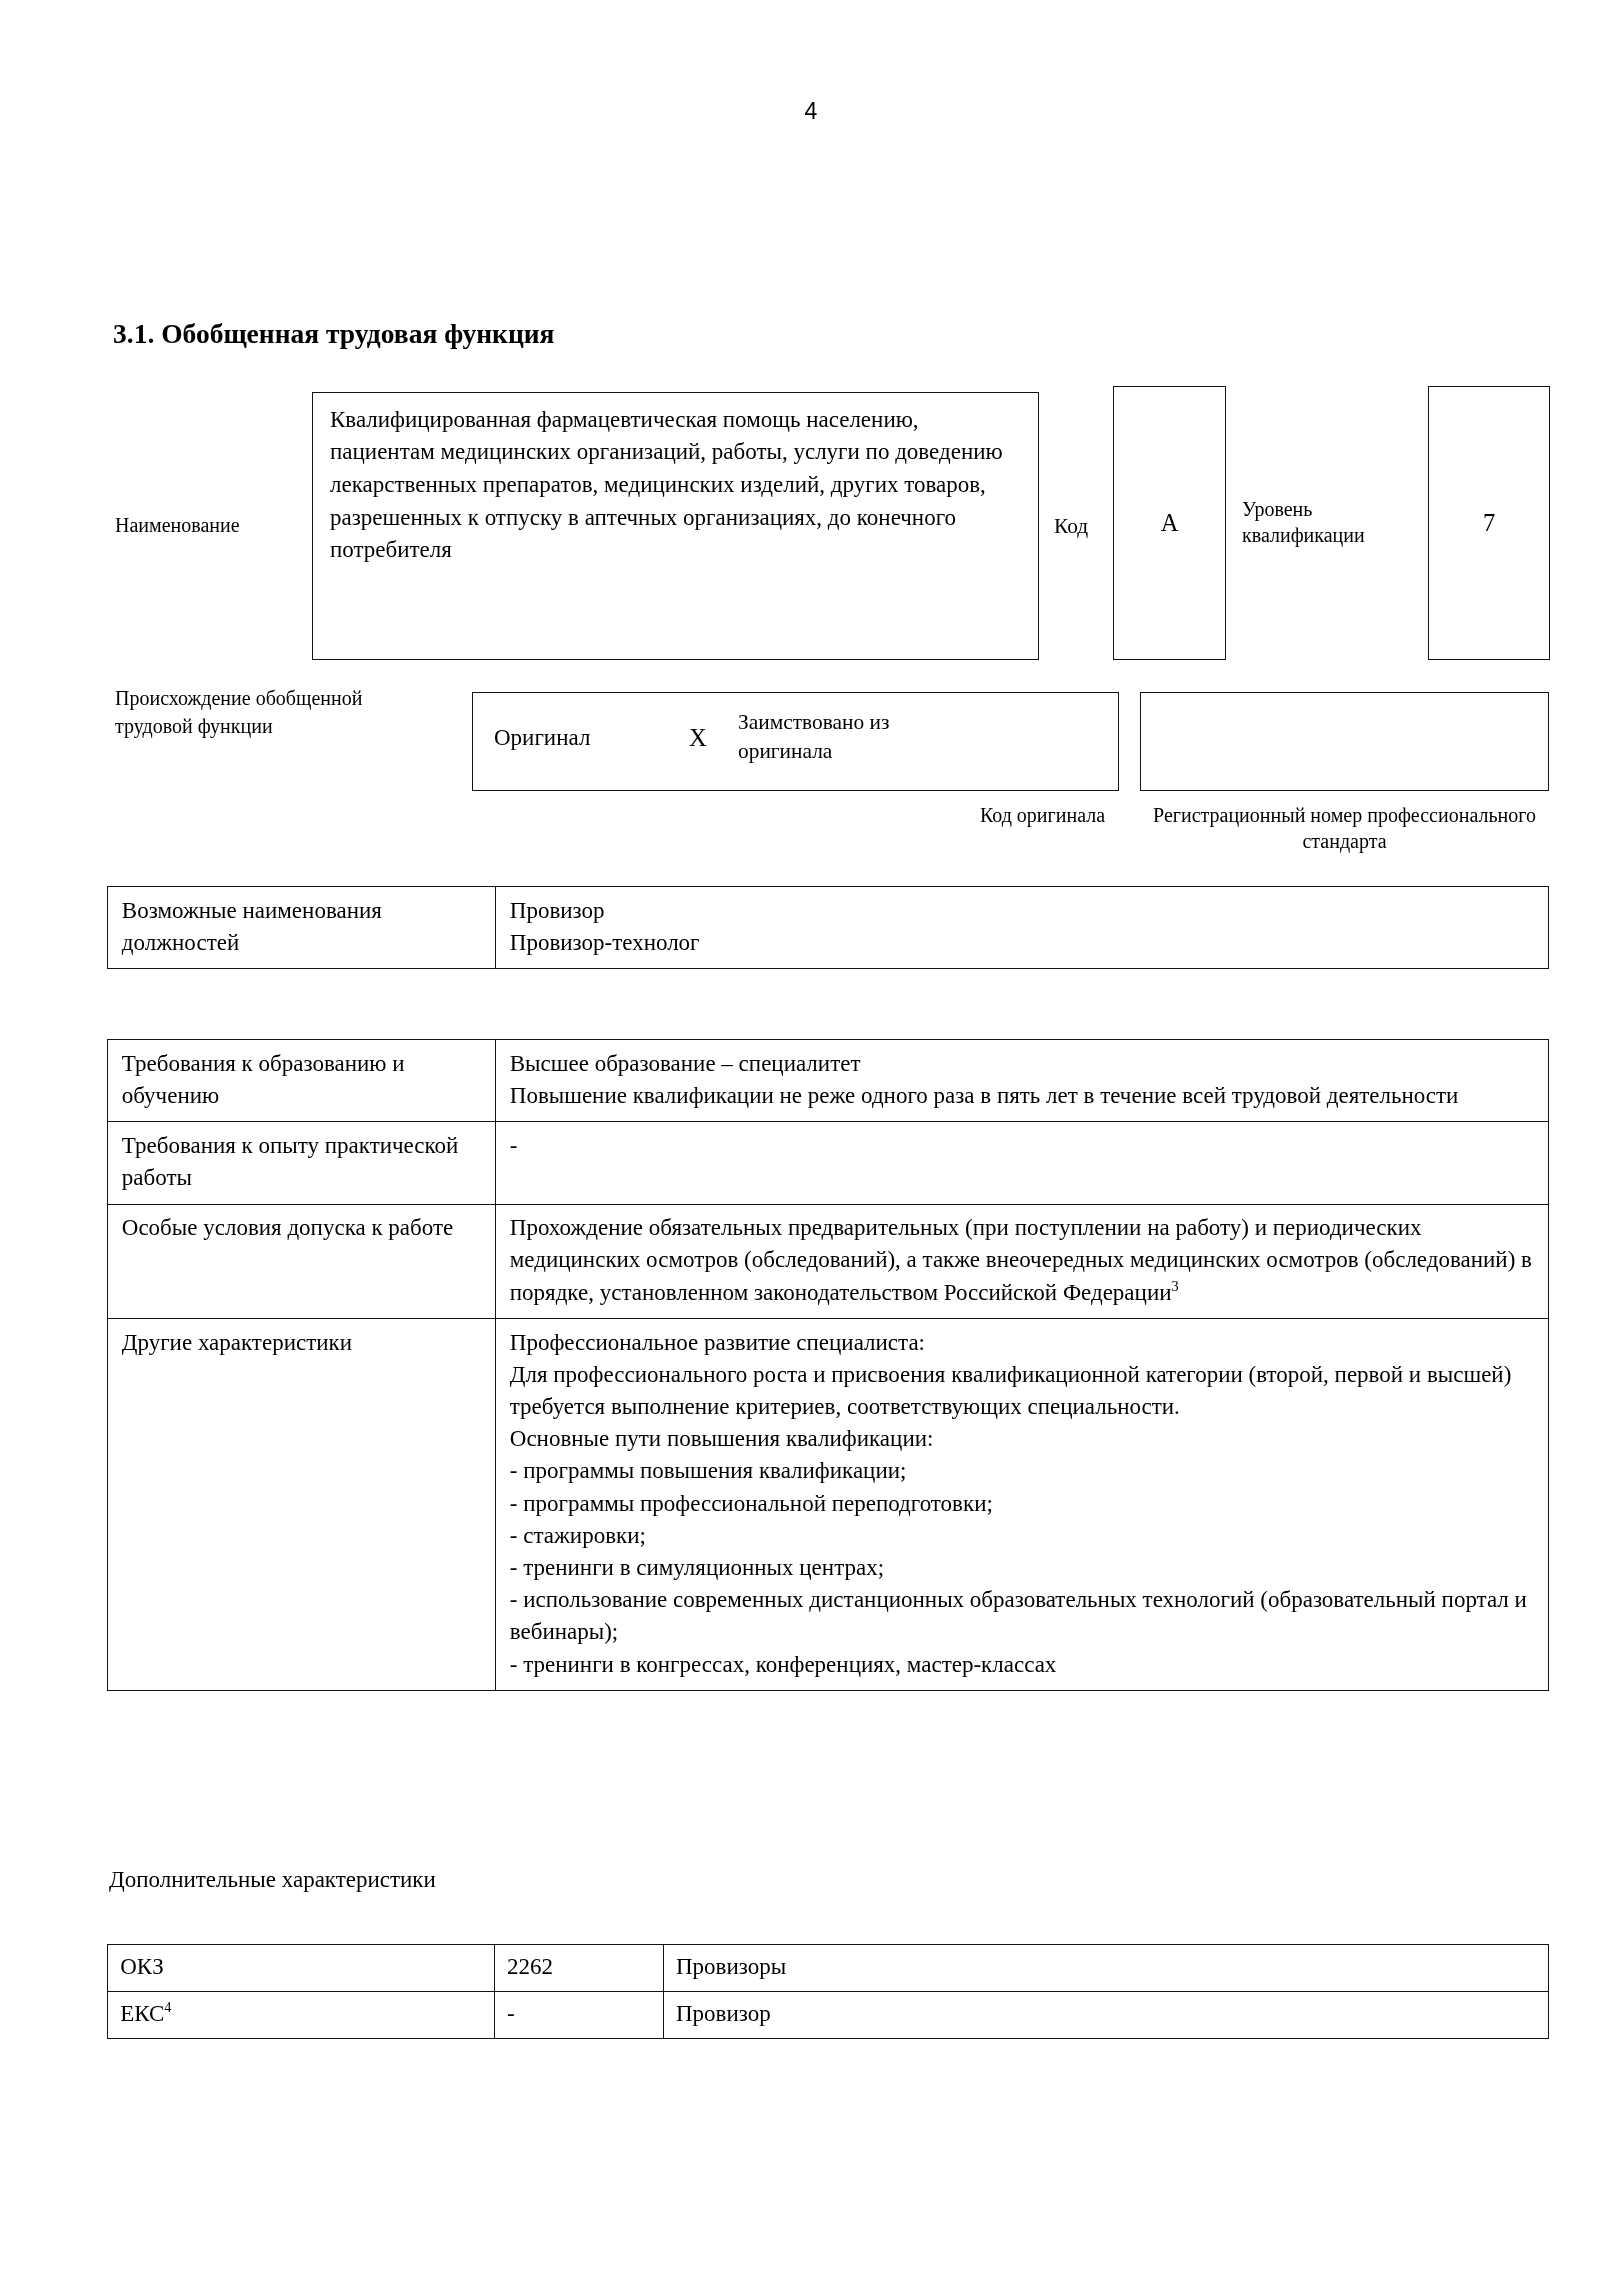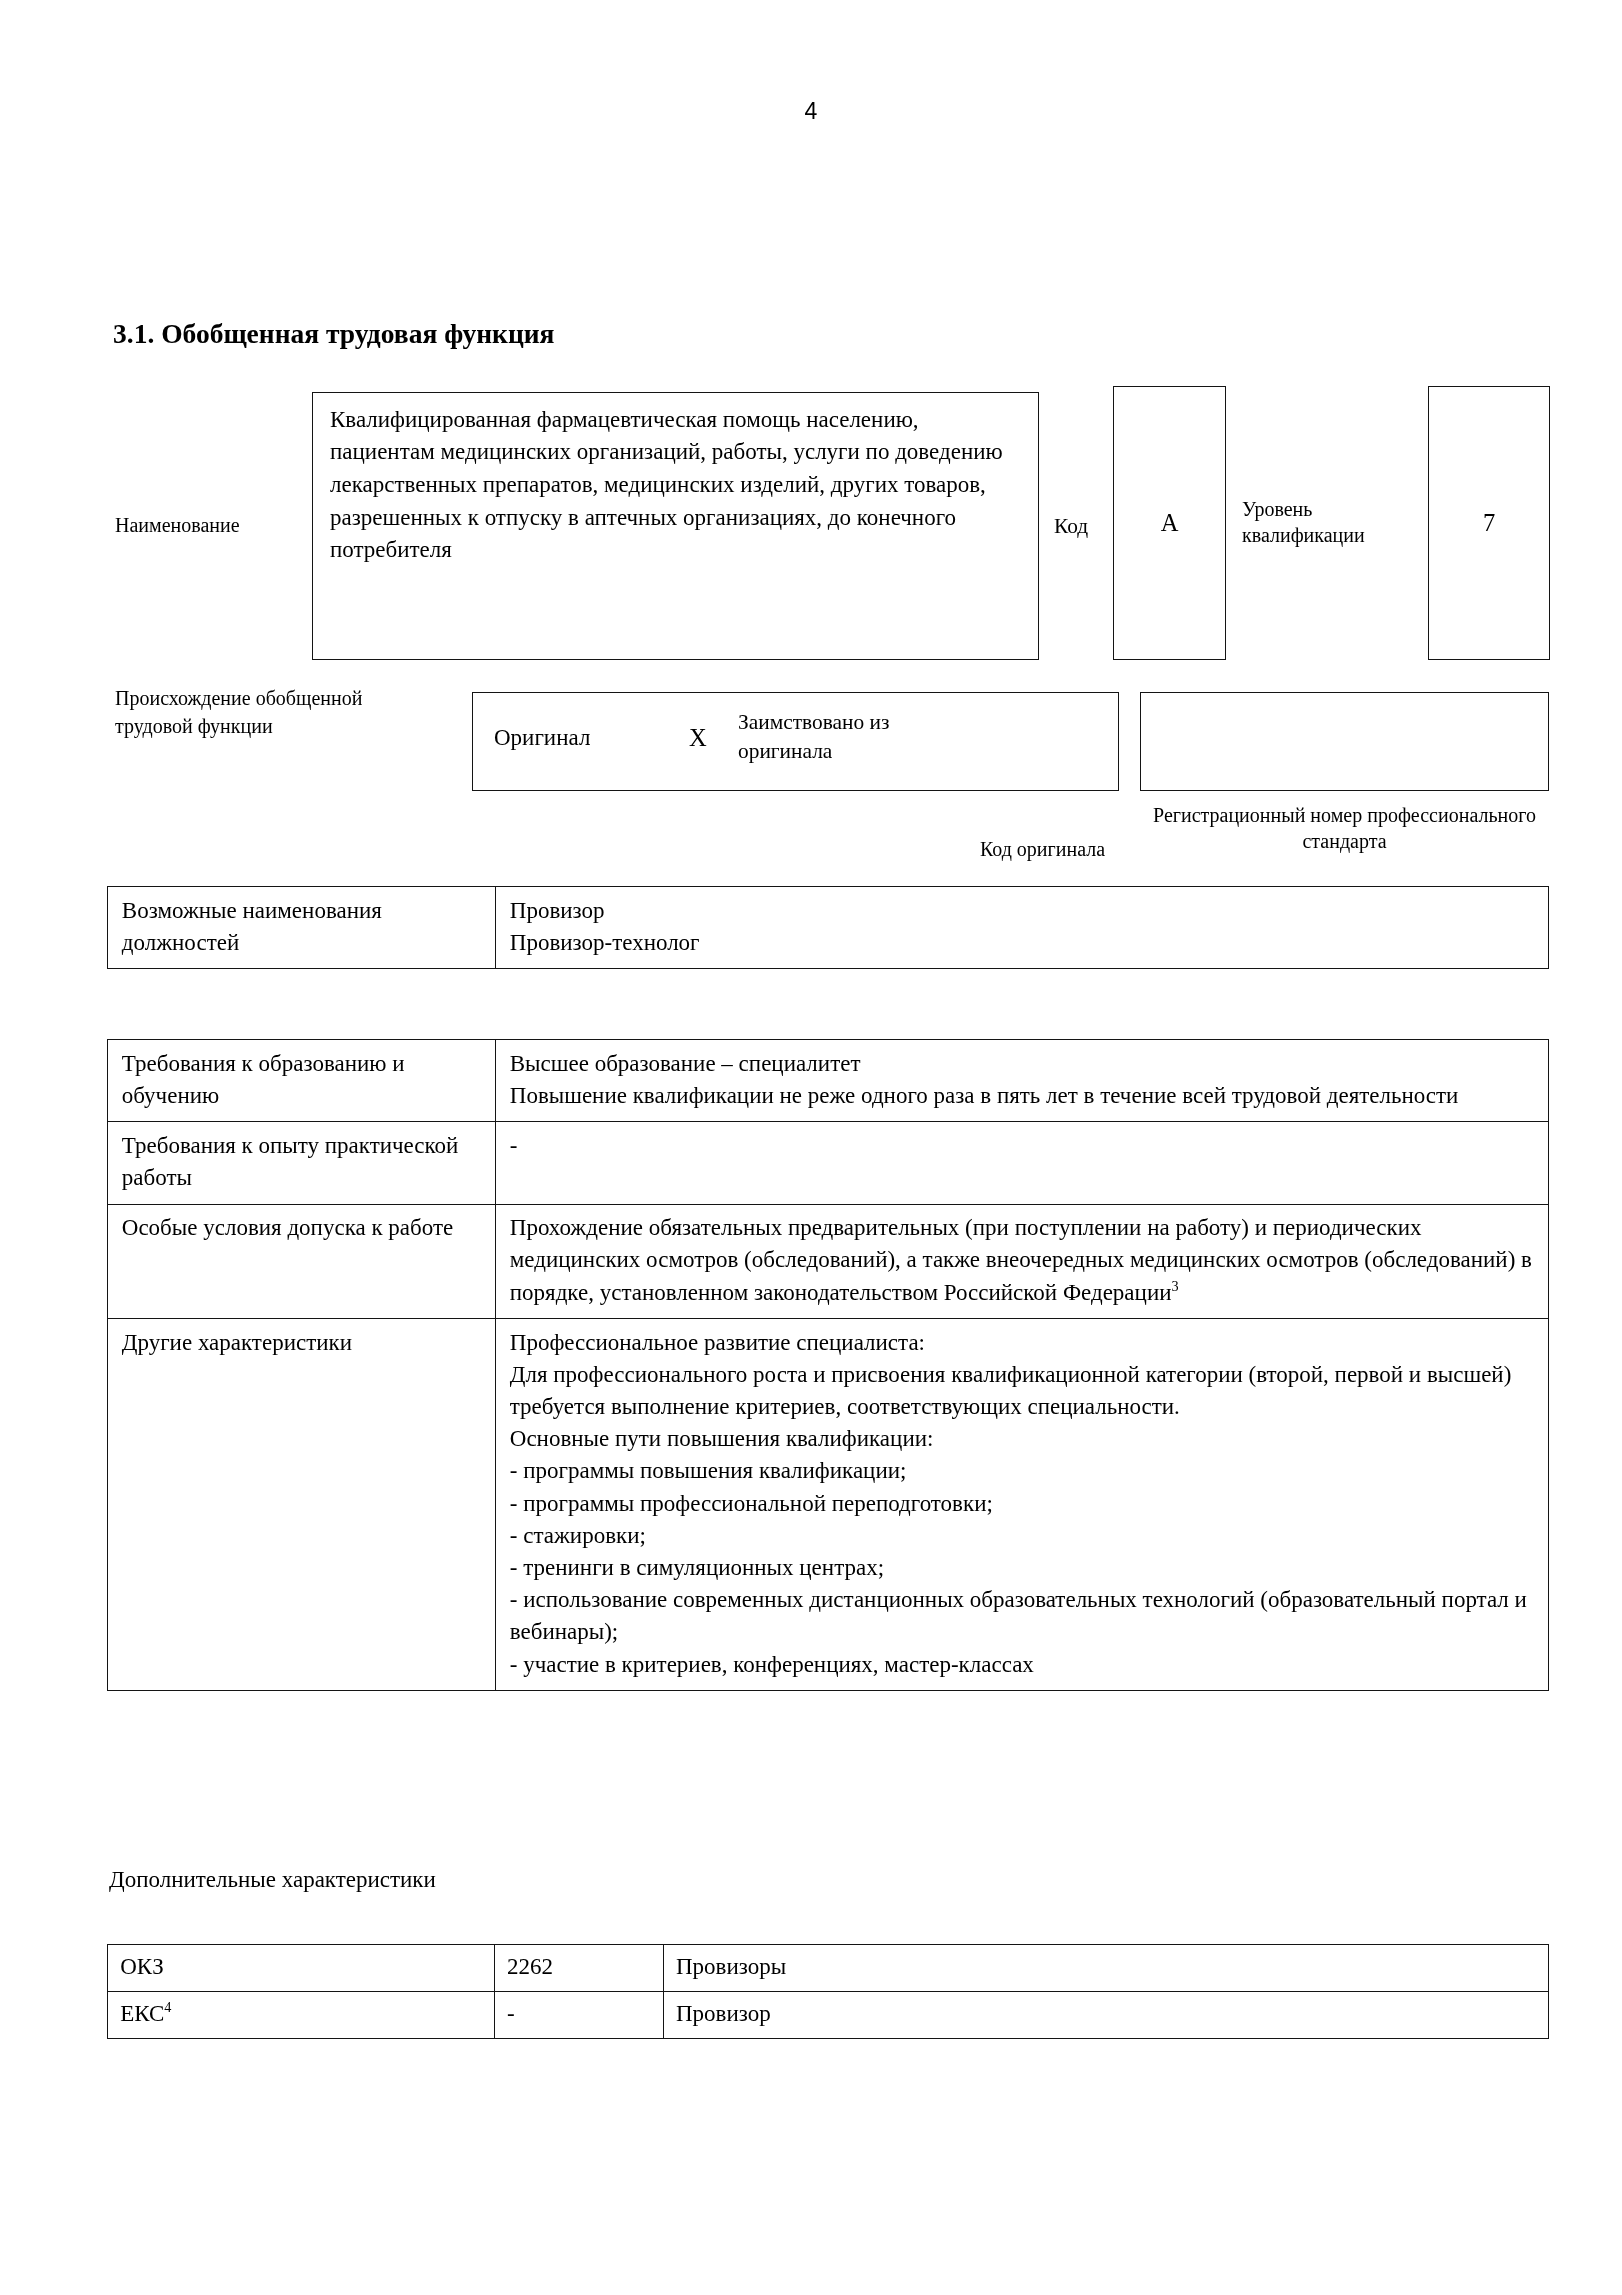--- a/index.html
+++ b/index.html
@@ -162,21 +162,20 @@
     box-sizing: border-box;
   }
   .cap-kod-orig {
     position: absolute;
     top: 802px;
     left: 966px;
     width: 153px;
     text-align: center;
     font-size: 20px;
     line-height: 1.3;
-    margin-top: 34px;
   }
   .cap-regnum {
     position: absolute;
     top: 802px;
     left: 1140px;
     width: 409px;
     text-align: center;
     font-size: 20px;
     line-height: 1.3;
   }
@@ -307,21 +306,21 @@
       <td class="lbl">Другие характеристики</td>
       <td>
         <span class="cellline">Профессиональное развитие специалиста:</span>
         <span class="cellline">Для профессионального роста и присвоения квалификационной категории (второй, первой и высшей) требуется выполнение критериев, соответствующих специальности.</span>
         <span class="cellline">Основные пути повышения квалификации:</span>
         <span class="bullet">- программы повышения квалификации;</span>
         <span class="bullet">- программы профессиональной переподготовки;</span>
         <span class="bullet">- стажировки;</span>
         <span class="bullet">- тренинги в симуляционных центрах;</span>
         <span class="bullet">- использование современных дистанционных образовательных технологий (образовательный портал и вебинары);</span>
-        <span class="bullet">- участие в критериев, конференциях, мастер-классах</span>
+        <span class="bullet">- тренинги в конгрессах, конференциях, мастер-классах</span>
       </td>
     </tr>
   </tbody>
     </table>
 
   <div class="add-title">Дополнительные характеристики</div>
 
   <table class="tbl tbl-add">
     <tbody>
     <tr>

